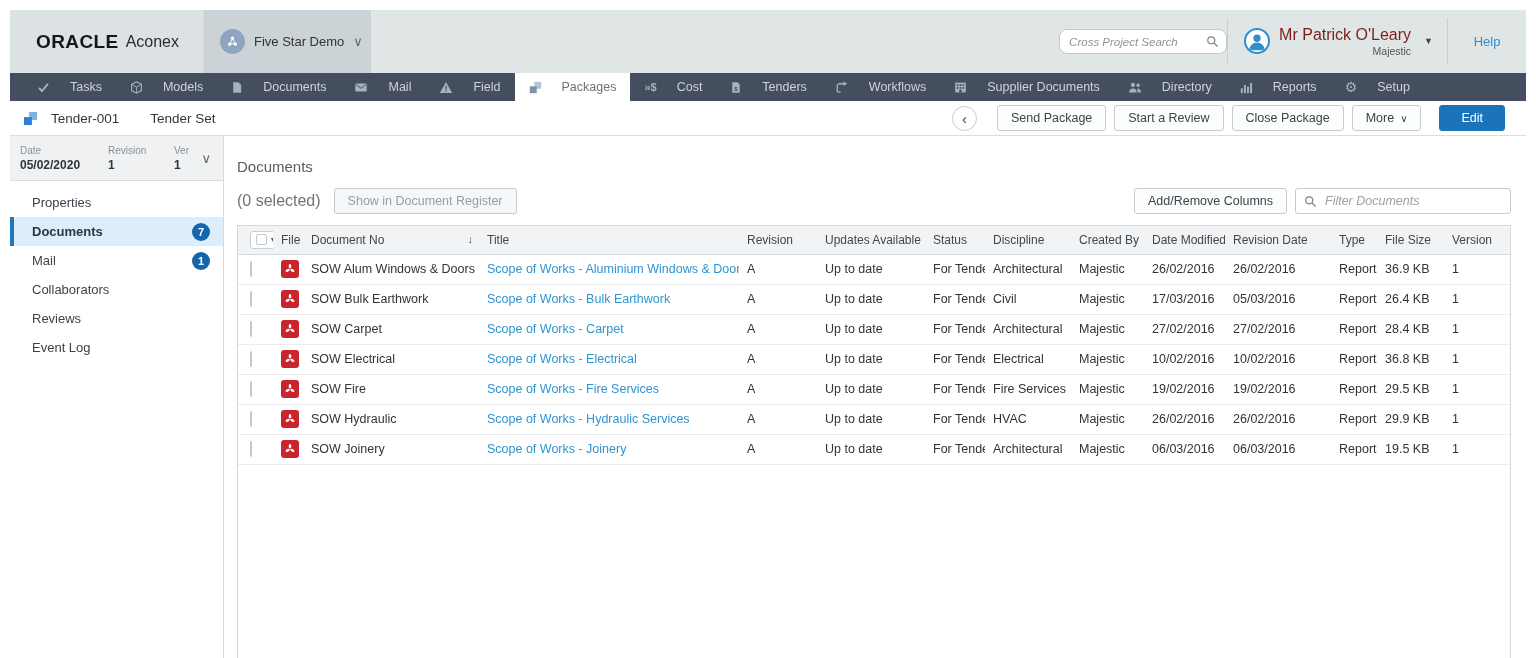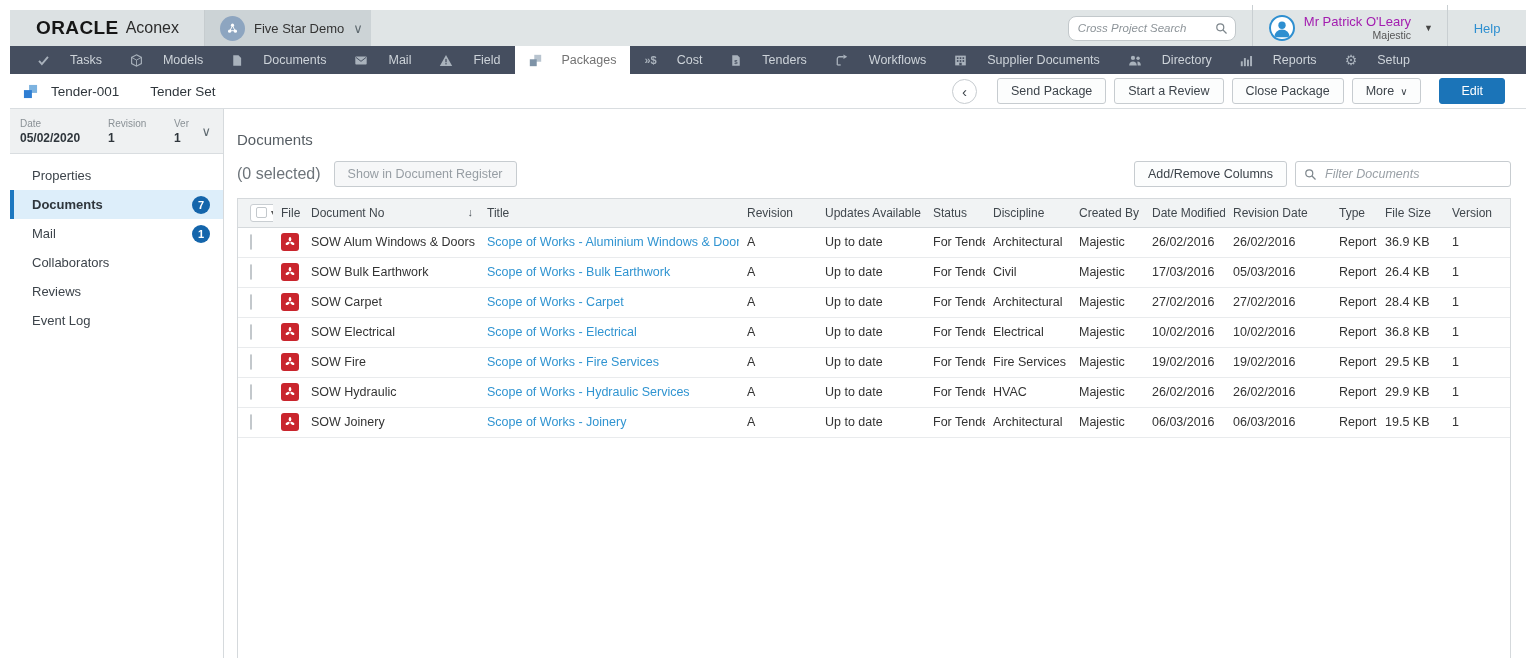--- a/index.html
+++ b/index.html
@@ -4,38 +4,38 @@
 <style>
   * { box-sizing: border-box; }
   html, body { margin:0; padding:0; }
   body {
     width:1536px; height:658px; overflow:hidden; background:#fff;
     font-family:"Liberation Sans", sans-serif; color:#333;
   }
   .page { padding:10px 10px 0; height:658px; display:flex; flex-direction:column; }
 
   
-  .topbar { height:36px; display:flex; flex:none; }
+  .topbar { height:63px; display:flex; flex:none; }
   .brand-section { width:195px; background:#dce1e3; display:flex; align-items:center; padding-left:26px; border-right:1px solid #c6cccf; }
   .logo-oracle { font-weight:700; font-size:19px; letter-spacing:.4px; color:#161616; }
   .logo-aconex { font-size:16px; color:#2c2c2c; margin-left:7px; }
   .project-section { width:166px; background:#ccd3d6; display:flex; align-items:center; gap:9px; padding-left:15px; cursor:pointer; }
   .project-icon { width:25px; height:25px; border-radius:50%; background:#8da5c0; display:flex; align-items:center; justify-content:center; flex:none; }
   .project-name { font-size:13px; color:#333; white-space:nowrap; }
   .chev { color:#5f6a70; font-size:13px; line-height:1; }
   .topbar-rest { flex:1; background:#e0e5e6; display:flex; align-items:center; justify-content:flex-end; }
-  .cross-search { width:168px; height:25px; background:#fff; border:1px solid #c2c8cb; border-radius:8px; display:flex; align-items:center; padding:0 7px; margin-right:16px; }
+  .cross-search { width:168px; height:25px; background:#fff; border:1px solid #c2c8cb; border-radius:8px; display:flex; align-items:center; padding:0 7px; margin-right:0; }
   .cross-search input { border:0; outline:0; flex:1; min-width:0; font-style:italic; font-size:11.5px; color:#555; background:transparent; font-family:inherit; }
   .cross-search input::placeholder { color:#8d9499; }
   .search-glyph { color:#7d868c; display:flex; flex:none; }
   .tb-divider { width:1px; height:47px; background:#c9cfd2; flex:none; }
   .user-section { display:flex; align-items:center; padding:0 14px 0 16px; gap:9px; cursor:pointer; }
   .avatar { width:26px; height:26px; border-radius:50%; border:2px solid #2e8fd0; background:#fff; overflow:hidden; display:flex; align-items:flex-end; justify-content:center; flex:none; }
   .user-text { display:flex; flex-direction:column; align-items:flex-end; line-height:1.15; }
-  .user-name { font-size:13px; color:#a21caf; white-space:nowrap; }
+  .user-name { font-size:16px; color:#7f1d1d; white-space:nowrap; }
   .user-org { font-size:10.5px; color:#555; }
   .user-caret { color:#444; font-size:9px; margin-left:4px; }
   .help-section { width:78px; text-align:center; font-size:13px; color:#2e8fd0; cursor:pointer; }
 
   
   .navbar { height:28px; background:#454e5f; display:flex; align-items:stretch; padding-left:13px; flex:none; }
   .nav-item { display:flex; align-items:center; gap:20px; padding:0 14px; font-size:12.5px; color:#cdd3d9; cursor:pointer; white-space:nowrap; }
   .nav-icon { display:flex; align-items:center; color:#a9b2bc; line-height:1; }
   .nav-item.active { background:#fff; color:#737373; }
   .nav-item.active .nav-icon { color:#7e93a7; }

